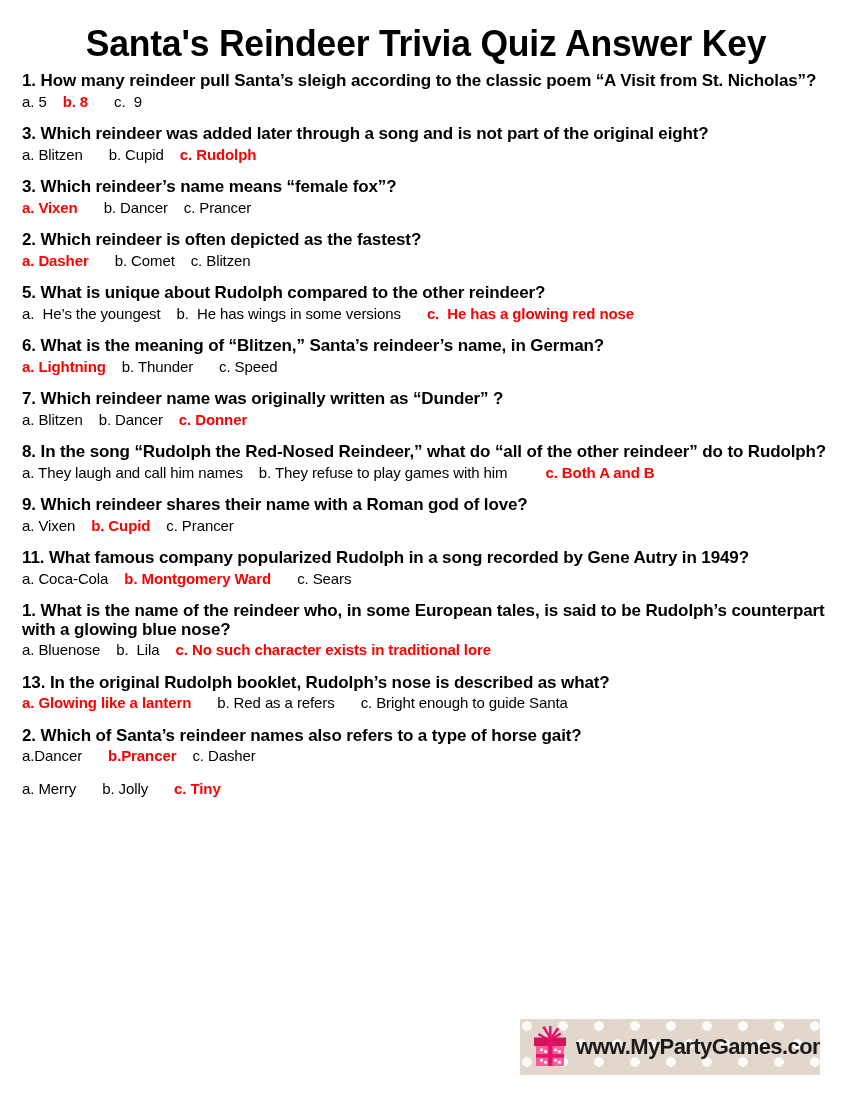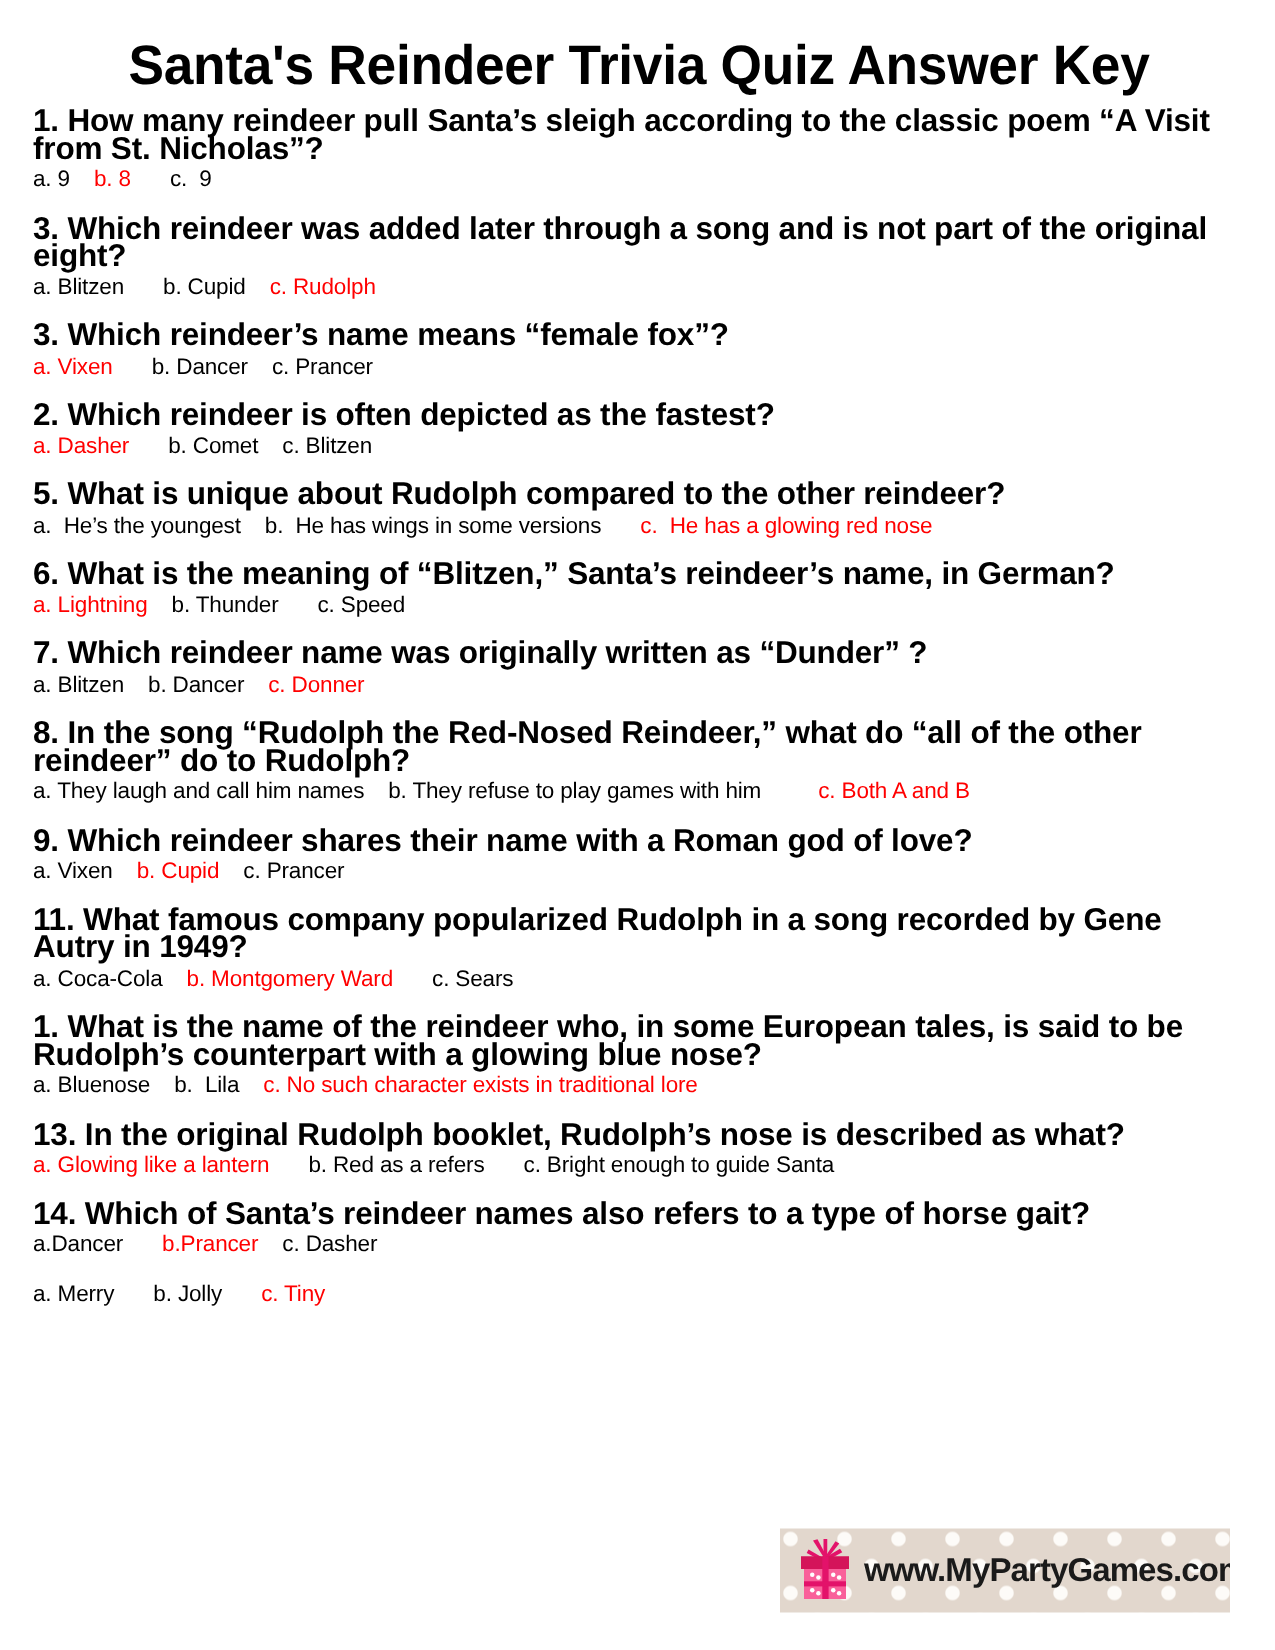--- a/index.html
+++ b/index.html
@@ -36,39 +36,40 @@
   }
   .quiz {
     margin: 0;
     padding: 0;
   }
   .q-block {
     margin: 0 0 14px 0;
   }
   .q-text {
     font-weight: bold;
-    font-size: 21px;
+    font-size: 17px;
     line-height: 18.5px;
     margin: 0 0 2px 0;
     letter-spacing: -0.12px;
   }
   .opts {
     font-size: 15px;
     line-height: 18.5px;
     letter-spacing: -0.1px;
     margin: 0;
   }
   .opt {
     white-space: pre;
   }
   .opt.wrapme {
     white-space: normal;
   }
   .correct {
     color: #ff0000;
+    font-weight: bold;
   }
   .gap-s { display: inline-block; width: 16px; }
   .gap-m { display: inline-block; width: 26px; }
   .gap-l { display: inline-block; width: 38px; }
 
   
   .footer-banner {
     position: absolute;
     left: 520px;
     top: 1019px;
@@ -102,21 +103,21 @@
 </head>
 <body>
 
 <div class="page">
 
   <h1 class="title">Santa's Reindeer Trivia Quiz Answer Key</h1>
 
   <div class="quiz">
       <div class="q-block">
         <p class="q-text">1. How many reindeer pull Santa’s sleigh according to the classic poem “A Visit from St. Nicholas”?</p>
-        <p class="opts"><span class="opt">a. 9</span><span class="gap-s"></span><span class="opt correct">b. 8</span><span class="gap-m"></span><span class="opt">c.  9</span></p>
+        <p class="opts"><span class="opt">a. 5</span><span class="gap-s"></span><span class="opt correct">b. 8</span><span class="gap-m"></span><span class="opt">c.  9</span></p>
       </div>
       <div class="q-block">
         <p class="q-text">3. Which reindeer was added later through a song and is not part of the original eight?</p>
         <p class="opts"><span class="opt">a. Blitzen</span><span class="gap-m"></span><span class="opt">b. Cupid</span><span class="gap-s"></span><span class="opt correct">c. Rudolph</span></p>
       </div>
       <div class="q-block">
         <p class="q-text">3. Which reindeer’s name means “female fox”?</p>
         <p class="opts"><span class="opt correct">a. Vixen</span><span class="gap-m"></span><span class="opt">b. Dancer</span><span class="gap-s"></span><span class="opt">c. Prancer</span></p>
       </div>
       <div class="q-block">
@@ -149,21 +150,21 @@
       </div>
       <div class="q-block">
         <p class="q-text">1. What is the name of the reindeer who, in some European tales, is said to be Rudolph’s counterpart with a glowing blue nose?</p>
         <p class="opts"><span class="opt">a. Bluenose</span><span class="gap-s"></span><span class="opt">b.  Lila</span><span class="gap-s"></span><span class="opt correct">c. No such character exists in traditional lore</span></p>
       </div>
       <div class="q-block">
         <p class="q-text">13. In the original Rudolph booklet, Rudolph’s nose is described as what?</p>
         <p class="opts"><span class="opt correct">a. Glowing like a lantern</span><span class="gap-m"></span><span class="opt">b. Red as a refers</span><span class="gap-m"></span><span class="opt">c. Bright enough to guide Santa</span></p>
       </div>
       <div class="q-block">
-        <p class="q-text">14. Which of Santa’s reindeer names also refers to a type of horse gait?</p>
+        <p class="q-text">2. Which of Santa’s reindeer names also refers to a type of horse gait?</p>
         <p class="opts"><span class="opt">a.Dancer</span><span class="gap-m"></span><span class="opt correct">b.Prancer</span><span class="gap-s"></span><span class="opt">c. Dasher</span></p>
       </div>
       <div class="q-block">
         <p class="opts"><span class="opt">a. Merry</span><span class="gap-m"></span><span class="opt">b. Jolly</span><span class="gap-m"></span><span class="opt correct">c. Tiny</span></p>
       </div>
     </div>
 
   <div class="footer-banner">
     <svg class="gift-icon" width="44" height="44" viewBox="0 0 44 44">
 

